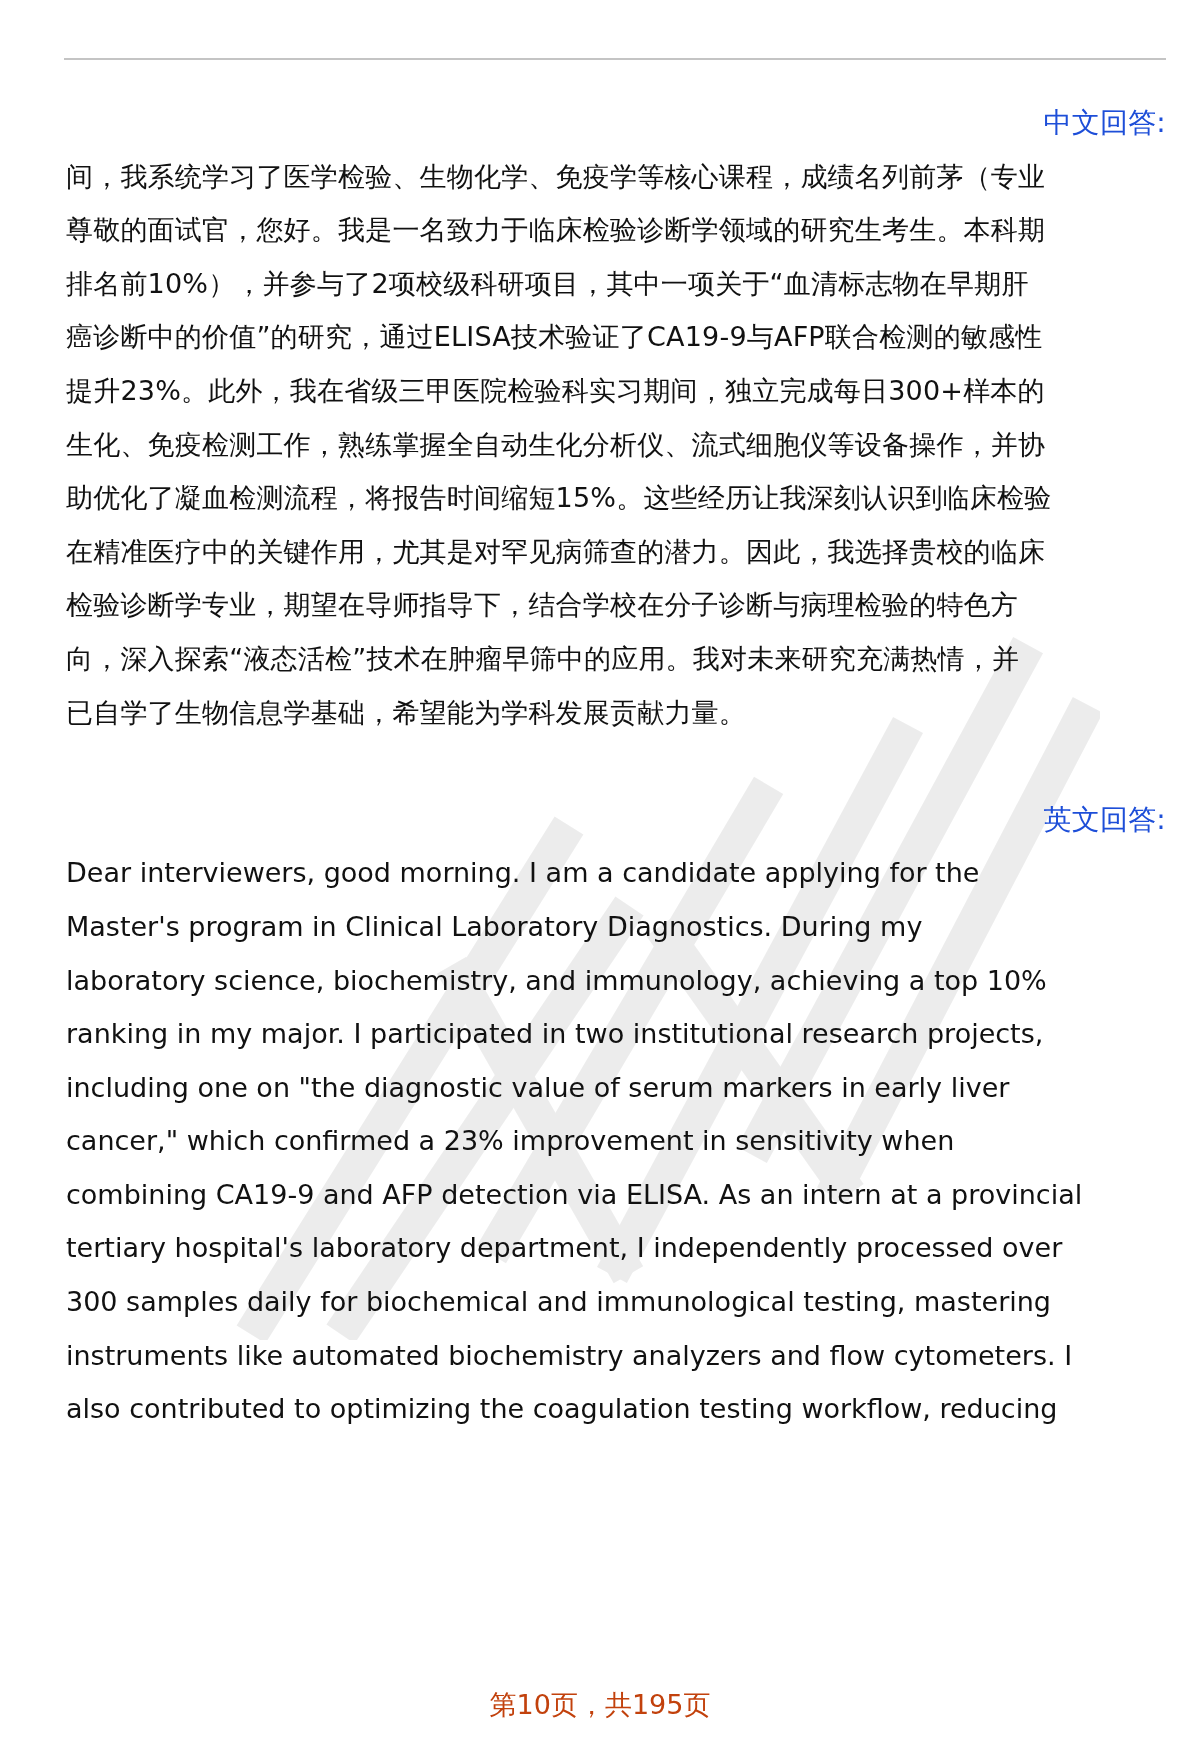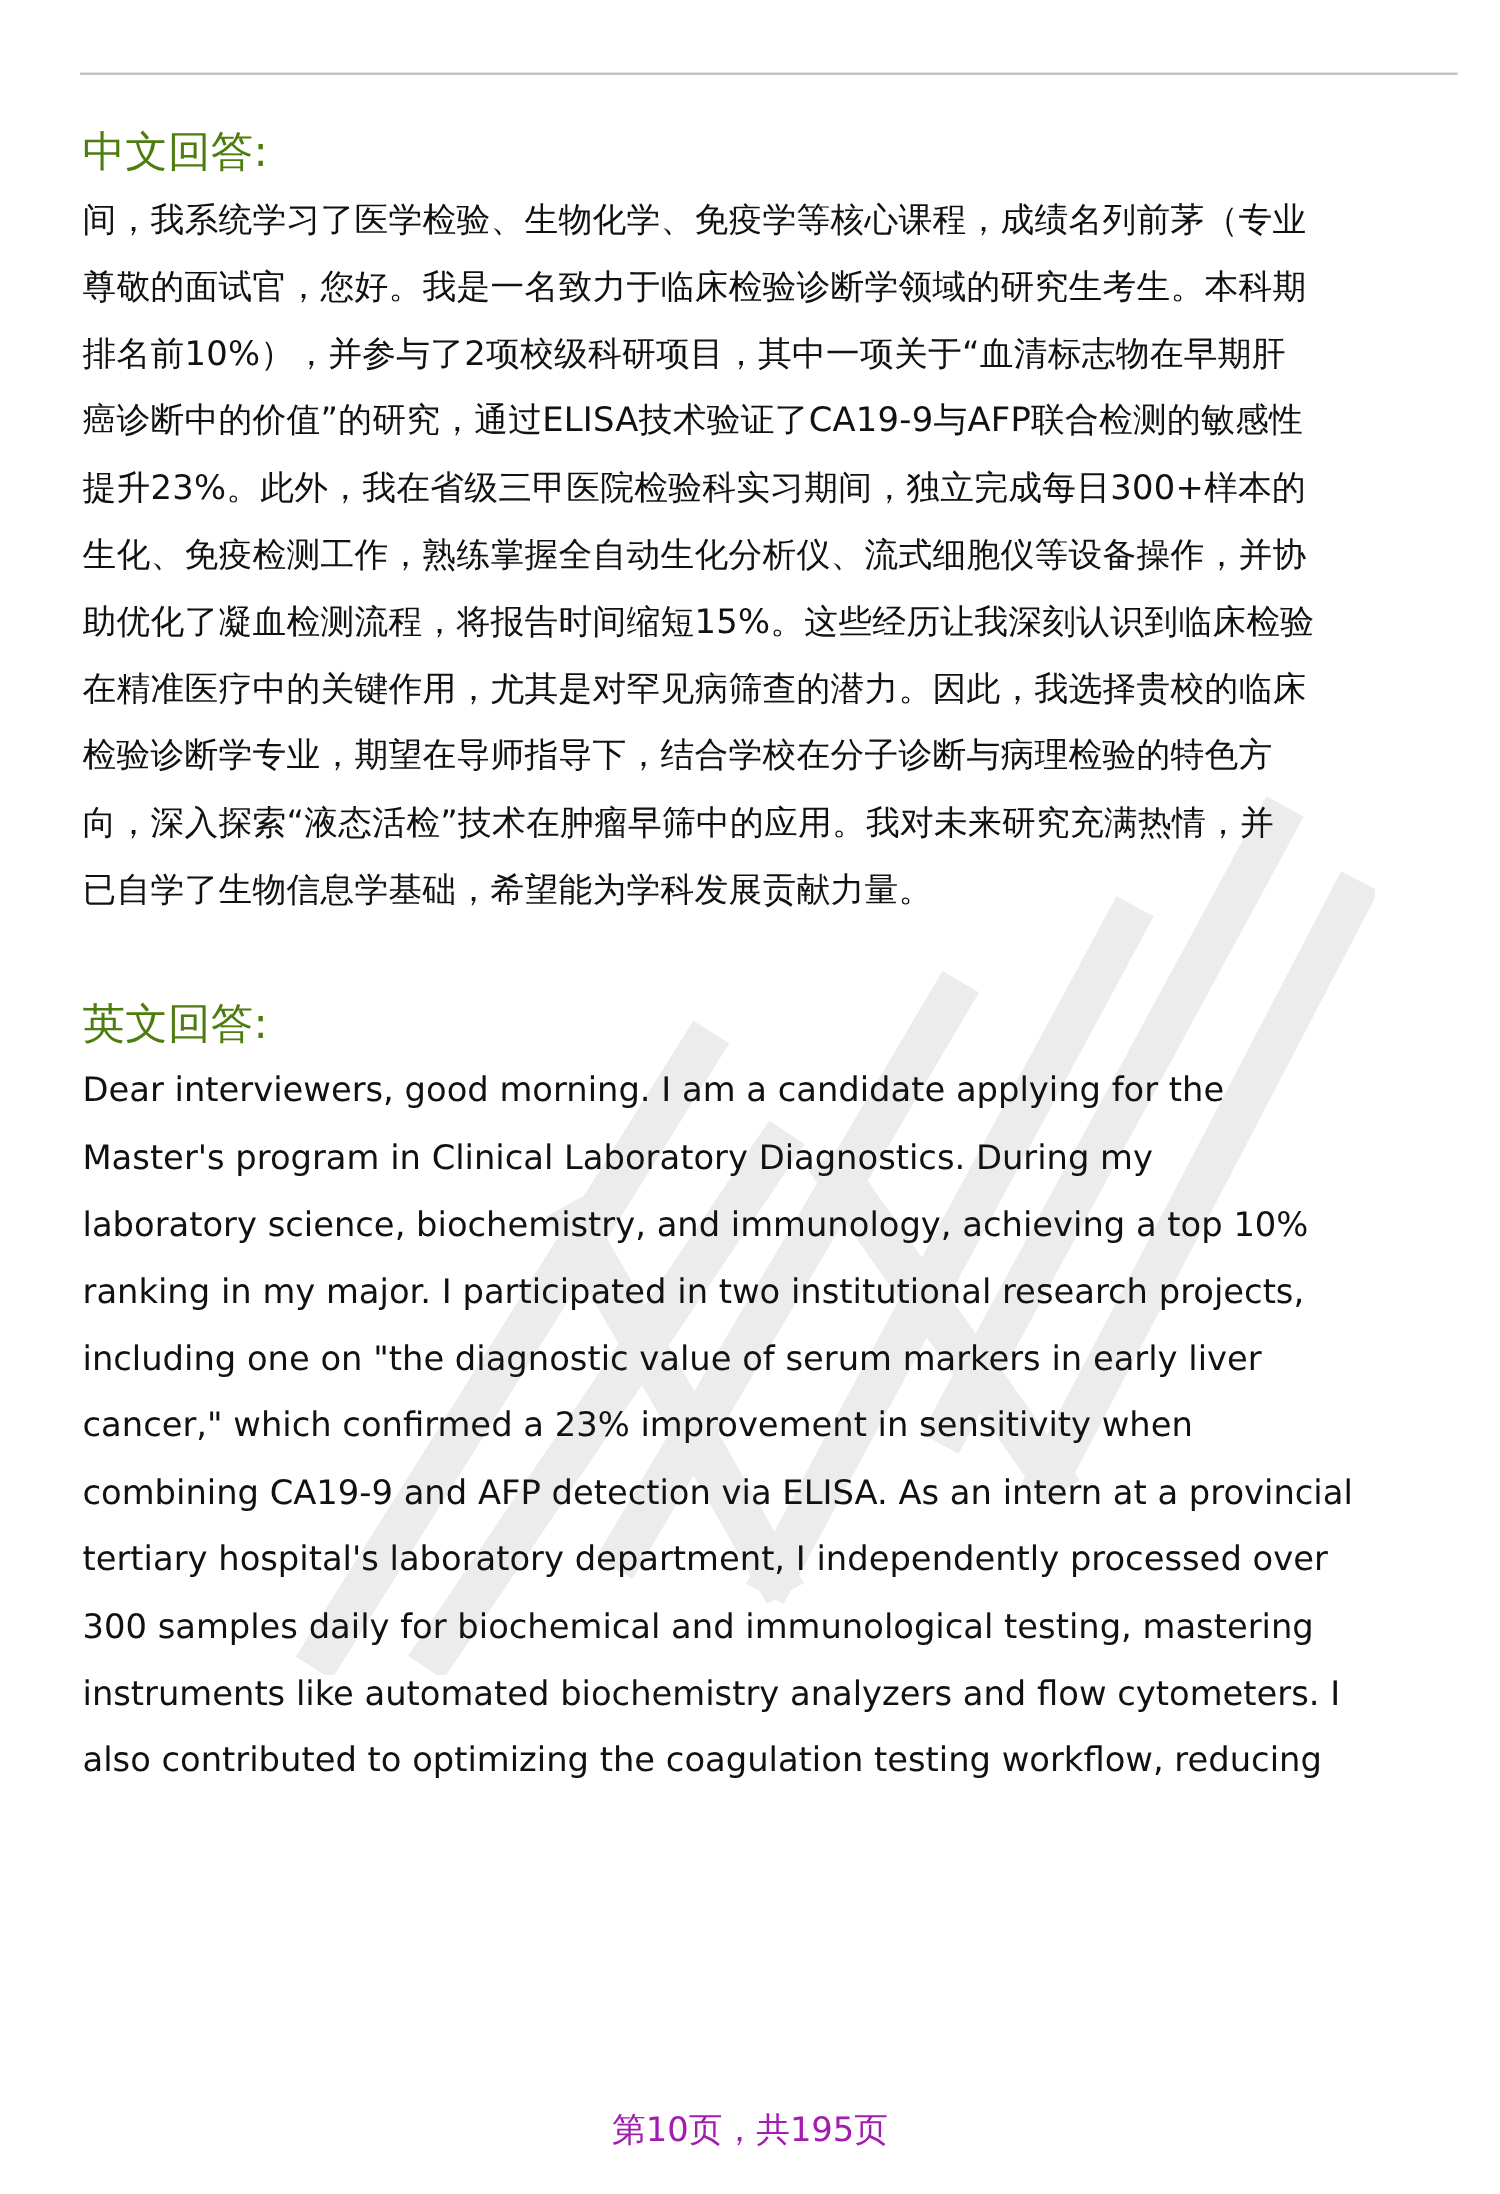--- a/index.html
+++ b/index.html
@@ -43,35 +43,36 @@
       line-height: 53.6px;
       font-size: 27px;
       white-space: nowrap;
       letter-spacing: 0.2px;
     }
     .line.en {
       font-size: 27px;
       letter-spacing: 0;
     }
     .section-label {
-      font-size: 34px;
-      color: #4d7c0f;
+      font-size: 28px;
+      color: #1d4ed8;
+      text-align: right;
     }
     .gap {
       height: 53.6px;
     }
     .footer {
       position: absolute;
       left: 0;
       width: 1200px;
       top: 1685px;
       text-align: center;
       font-size: 27px;
       line-height: 40px;
-      color: #a21caf;
+      color: #c2410c;
     }
   </style>
 </head>
 <body>
 
 <div class="top-rule"></div>
 
 <svg class="watermark" viewBox="0 0 900 720">
   <g fill="none" stroke="#000" stroke-width="34" stroke-linecap="square">
     <path d="M60 700 L360 220"></path>

